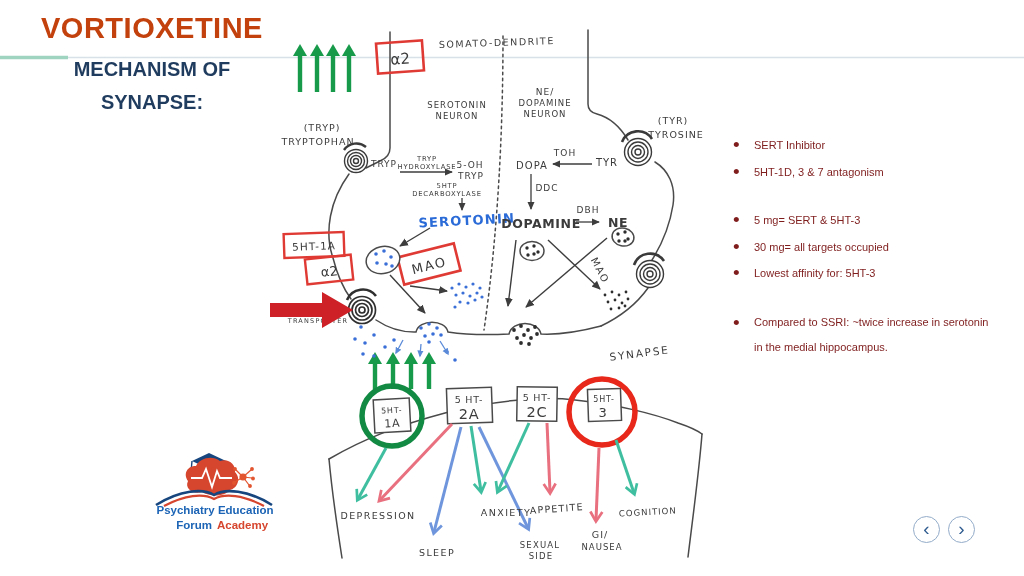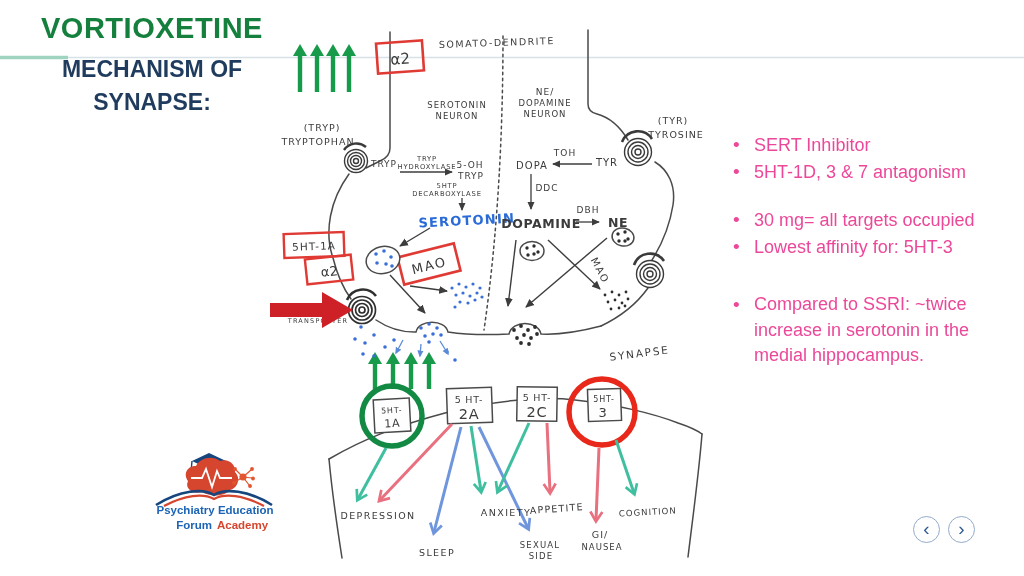--- a/index.html
+++ b/index.html
@@ -1,26 +1,26 @@
 <!DOCTYPE html>
 <html><head>
 <meta charset="utf-8">
 <style>
   html,body{margin:0;padding:0;background:#fff;}
   body{width:1024px;height:576px;position:relative;overflow:hidden;
        font-family:"Liberation Sans",sans-serif;}
   .slide{position:absolute;inset:0;background:#ffffff;}
   svg.diagram{position:absolute;left:0;top:0;}
   .titleblock{position:absolute;left:28px;top:12px;width:248px;text-align:center;z-index:5;}
-  .title{color:#15803d;font-size:29px;font-weight:bold;letter-spacing:.5px;margin:0;}
-  .subtitle{color:#1F3B5E;font-size:23px;font-weight:bold;line-height:33px;margin:8px 0 0;}
-  .bullets{position:absolute;left:728px;top:132px;width:272px;color:#ec4899;
-           font-size:18px;z-index:5;}
+  .title{color:#c2410c;font-size:29px;font-weight:bold;letter-spacing:.5px;margin:0;}
+  .subtitle{color:#1F3B5E;font-size:20px;font-weight:bold;line-height:33px;margin:8px 0 0;}
+  .bullets{position:absolute;left:728px;top:132px;width:272px;color:#7f1d1d;
+           font-size:11px;z-index:5;}
   .bullets ul{list-style:none;margin:0;padding:0;}
-  .bullets ul.g2{margin-top:22px;} .bullets ul.g3{margin-top:32px;}
+  .bullets ul.g2{margin-top:22px;} .bullets ul.g3{margin-top:23px;}
   .bullets li{position:relative;padding-left:26px;line-height:26.5px;}
   .bullets ul.g3 li{line-height:25.5px;}
   .bullets li::before{content:"•";position:absolute;left:5px;top:0;font-size:19px;}
   .hand{font-family:"DejaVu Sans",sans-serif;fill:#3B3B3B;}
   .ink{stroke:#4A4A4A;fill:none;stroke-width:1.5;stroke-linecap:round;}
   .nav-btn{position:absolute;width:27px;height:27px;border:1.5px solid #93ACC9;
            border-radius:50%;display:flex;align-items:center;justify-content:center;
            color:#2E5B8F;font-size:19px;cursor:pointer;box-sizing:border-box;background:#fff;}
   .nav-btn span{line-height:1;margin-top:-2px;}
   #prev{left:913px;top:516px;} #next{left:948px;top:516px;}
@@ -37,20 +37,21 @@
       <div>SYNAPSE:</div>
     </div>
   </div>
 
   <div class="bullets">
     <ul class="g1">
       <li>SERT Inhibitor</li>
       <li>5HT-1D, 3 &amp; 7 antagonism</li>
     </ul>
     <ul class="g2">
+      <li>5 mg= SERT &amp; 5HT-3</li>
       <li>30 mg= all targets occupied</li>
       <li>Lowest affinity for: 5HT-3</li>
     </ul>
     <ul class="g3">
       <li>Compared to SSRI: ~twice increase in serotonin in the medial hippocampus.</li>
     </ul>
   </div>
 
   <svg class="diagram" width="1024" height="576" viewBox="0 0 1024 576">
     <defs>

